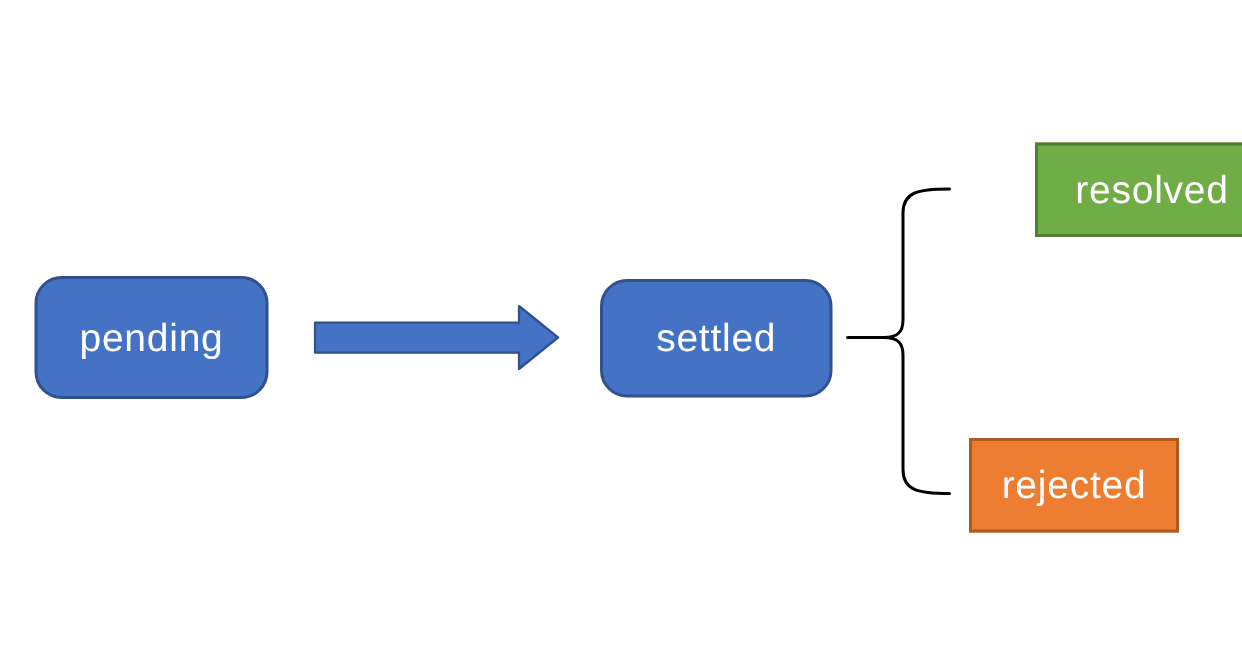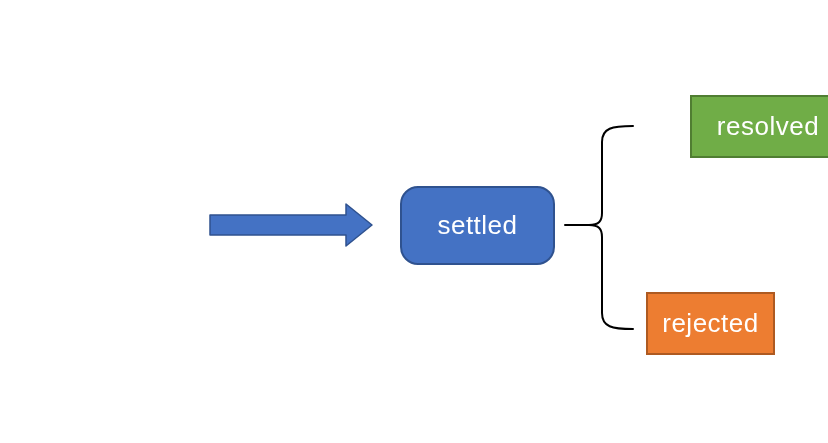--- a/index.html
+++ b/index.html
@@ -30,36 +30,39 @@
     border-width: 2px;
     font-size: 26px;
     letter-spacing: 0.5px;
   }
   .node-rounded { border-radius: 18px; }
   .node-rect    { border-radius: 0; }
 
   .node-pending  { left: 23px;  top: 184px; width: 156px; height: 82px; }
   .node-settled  { left: 400px; top: 186px; width: 155px; height: 79px; }
   .node-resolved { left: 646px; top: 95px;  width: 156px; height: 63px; }
-  .node-rejected { left: 646px; top: 292px; width: 129px; height: 63px; }
+  .node-rejected { left: 646px; top: 292px; width: 140px; height: 63px; }
 </style>
 </head>
 <body>
 
 <div class="canvas" style="background: rgb(255, 255, 255);">
 
   <svg class="overlay" viewBox="0 0 828 443" xmlns="http://www.w3.org/2000/svg">
 
     <path d="M210 215 L346 215 L346 204 L372 225 L346 246 L346 235 L210 235 Z" stroke-width="1.5" stroke-linejoin="round" style="fill: rgb(68, 114, 196); stroke: rgb(47, 82, 143);"></path>
 
     <path d="M565 225 L590 225" fill="none" stroke-width="2" stroke-linecap="round" style="stroke: rgb(0, 0, 0);"></path>
 
     <path d="M633 126 C612 126 602 128 602 142 L602 213 C602 221 599 225 589 225 C599 225 602 229 602 237 L602 313 C602 327 612 329 633 329" fill="none" stroke-width="2" stroke-linecap="round" style="stroke: rgb(0, 0, 0);"></path>
   </svg>
 
+  <div class="node node-rounded node-pending" style="background: rgb(68, 114, 196); border-color: rgb(47, 82, 143); color: rgb(255, 255, 255);">
+    <span>pending</span>
+  </div>
 
   <div class="node node-rounded node-settled" style="background: rgb(68, 114, 196); border-color: rgb(47, 82, 143); color: rgb(255, 255, 255);">
     <span>settled</span>
   </div>
 
   <div class="node node-rect node-resolved" style="background: rgb(112, 173, 71); border-color: rgb(80, 126, 50); color: rgb(255, 255, 255); margin-left: 44px;">
     <span>resolved</span>
   </div>
 
   <div class="node node-rect node-rejected" style="background: rgb(237, 125, 49); border-color: rgb(174, 90, 33); color: rgb(255, 255, 255);">

